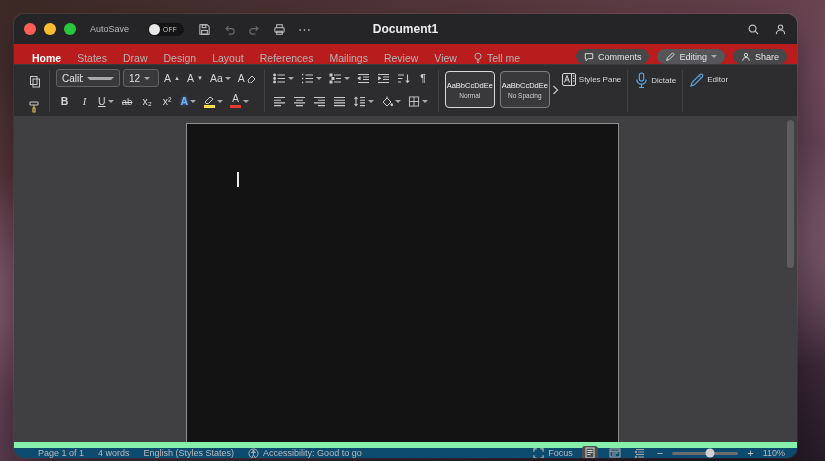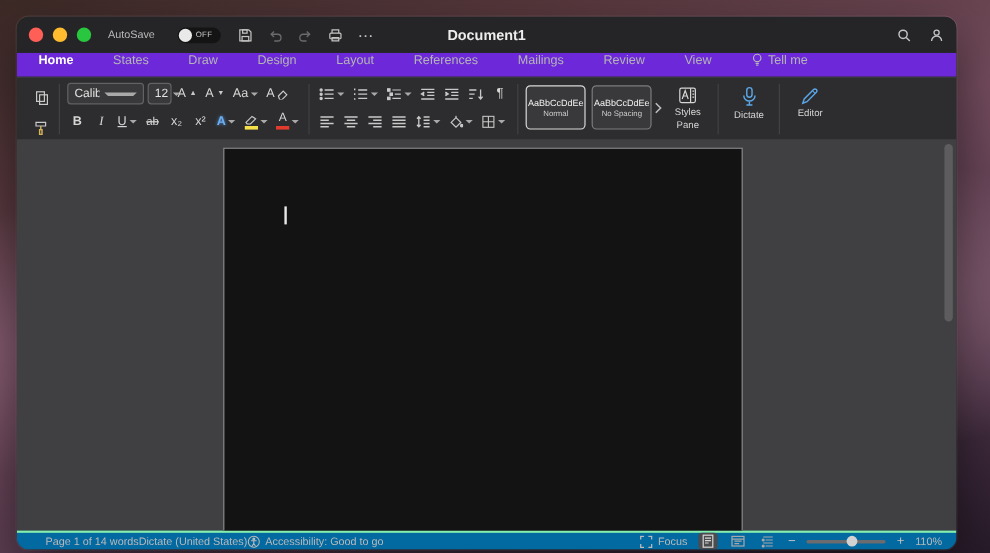--- a/index.html
+++ b/index.html
@@ -27,66 +27,66 @@
   .autosave-toggle { width:36px; height:13px; border-radius:7px; background:#141415; display:flex; align-items:center; padding:1px 3px 1px 1px; gap:3px; cursor:default; }
   .autosave-knob { width:11px; height:11px; border-radius:50%; background:#e9e9e9; flex:0 0 auto; }
   .autosave-state { font-size:6.5px; color:#cfcfcf; letter-spacing:.3px; }
   .tb-icons { display:flex; align-items:center; gap:12px; margin-left:14px; }
   .tb-btn { background:none; border:none; display:flex; align-items:center; color:#c4c4c4; cursor:default; padding:0; }
   .tb-btn.disabled svg { stroke:#6b6b6b; }
   .more-glyph { font-size:13px; color:#c4c4c4; line-height:1; }
   .win-title { position:absolute; left:0; right:0; text-align:center; font-size:12px; font-weight:bold; color:#ededed; pointer-events:none; }
   .titlebar-right { margin-left:auto; display:flex; gap:14px; align-items:center; z-index:2; }
   
-  .tabrow { height:20px; background:#6d28d9; display:flex; align-items:flex-start; padding:0 10px 0 18px; gap:33px; flex:0 0 auto; }
+  .tabrow { height:20px; background:#b91c1c; display:flex; align-items:flex-end; padding:0 10px 0 18px; gap:16px; flex:0 0 auto; }
   .tab { font-size:10.5px; color:#b4b4b4; cursor:default; display:flex; align-items:center; gap:4px; white-space:nowrap; }
   .tab.active { color:#ffffff; font-weight:bold; }
   .tab-pills { margin-left:auto; display:flex; gap:8px; align-items:center; }
   .pill { height:15px; border-radius:8px; background:#47474a; border:none; color:#e2e2e2; font-size:9px; font-family:inherit; display:flex; align-items:center; gap:4px; padding:0 8px; cursor:default; }
   .pill.editing { background:#55555a; }
   
   .ribbon { height:52px; background:#2d2d2f; border-top:1px solid #39393b; display:flex; align-items:flex-start; padding:3px 6px 0 12px; flex:0 0 auto; }
   .vsep { width:1px; height:42px; background:#414143; margin:2px 6px 0 6px; flex:0 0 auto; }
   .grp { display:flex; flex-direction:column; gap:3px; }
   .rrow { display:flex; align-items:center; gap:3px; height:20px; }
   .rbtn { background:none; border:none; color:#d6d6d6; font-family:inherit; font-size:10.5px; display:flex; align-items:center; justify-content:center; gap:2px; min-width:17px; height:19px; border-radius:3px; cursor:default; padding:0 2px; }
   .chev { width:0; height:0; border-left:3px solid transparent; border-right:3px solid transparent; border-top:3.5px solid #a9a9a9; display:inline-block; }
   .paste-group { display:flex; gap:4px; }
   .paste-btn { width:36px; height:45px; background:none; border:none; display:flex; flex-direction:column; align-items:center; justify-content:center; gap:3px; color:#d6d6d6; font-size:9px; font-family:inherit; cursor:default; border-radius:4px; }
   .clip-col { display:flex; flex-direction:column; gap:6px; padding-top:4px; }
   .combo { height:18px; background:#39393b; border:1px solid #626264; border-radius:3px; display:flex; align-items:center; gap:4px; padding:0 5px; font-size:10px; color:#e3e3e3; cursor:default; }
   .combo.name { width:64px; } .combo.name span { overflow:hidden; white-space:nowrap; flex:1; }
-  .combo.size { width:20px; }
+  .combo.size { width:36px; }
   .b-bold{font-weight:bold}
   .b-italic{font-style:italic; font-family:"Liberation Serif",serif;}
   .b-underline{text-decoration:underline}
   .b-strike{text-decoration:line-through; font-size:9.5px;}
   .fx-glow{color:#6db1f5; text-shadow:0 0 3px rgba(90,160,240,.9); font-weight:bold;}
   .color-a{display:flex; flex-direction:column; align-items:center; line-height:1;}
   .color-a .bar{width:11px; height:3px; margin-top:1px;}
   .bar.red{background:#e23b2e}.bar.yellow{background:#f5e04b}
   .grow-shrink{position:relative; font-size:10.5px;}
   .tiny-arrow{font-size:6px; line-height:1; margin-left:1px; color:#c9c9c9;}
   .pilcrow{font-size:11px;}
   .stylecards { display:flex; gap:5px; align-items:flex-start; padding-top:3px; }
   .stylecard { width:50px; height:37px; background:#39393b; border:1px solid #7c7c7e; border-radius:4px; display:flex; flex-direction:column; align-items:center; justify-content:center; gap:2px; cursor:default; }
   .stylecard.selected { border:1.5px solid #d9d9d9; }
   .stylecard .prev { font-size:7.5px; color:#f2f2f2; white-space:nowrap; }
   .stylecard .nm { font-size:6.5px; color:#cfcfcf; white-space:nowrap; }
   .more-styles { background:none; border:none; color:#bdbdbd; font-size:10px; height:37px; margin-top:3px; display:flex; align-items:center; cursor:default; padding:0 2px;}
-  .bigbtn { background:none; border:none; display:flex; flex-direction:column; align-items:center; justify-content:flex-start; gap:2px; color:#d6d6d6; font-size:8px; font-family:inherit; cursor:default; padding-top:4px; min-width:38px; line-height:1.15; }
+  .bigbtn { background:none; border:none; display:flex; flex-direction:row; align-items:center; justify-content:flex-start; gap:2px; color:#d6d6d6; font-size:8px; font-family:inherit; cursor:default; padding-top:4px; min-width:38px; line-height:1.15; }
   .bigbtn .lbl { text-align:center; }
   
   .docarea { flex:1; background:#404042; position:relative; overflow:hidden; }
   .page { position:absolute; left:172px; top:7px; width:433px; bottom:-2px; background:#131314; border:1px solid #8f8f90; }
   .cursor { position:absolute; left:50px; top:48px; width:1.5px; height:15px; background:#e8e8e8; animation:blink 1.1s step-end infinite; }
   @keyframes blink { 50% { opacity:0; } }
   .vscroll { position:absolute; right:3px; top:4px; width:7px; height:148px; background:#5d5d5f; border-radius:4px; }
   
-  .statusbar { height:16px; background:#0369a1; border-top:2px solid #86efac; display:flex; align-items:center; padding:0 12px 0 24px; font-size:9px; color:#b9b9b9; flex:0 0 auto; }
+  .statusbar { height:16px; background:#0c4a6e; border-top:6px solid #86efac; display:flex; align-items:center; padding:0 12px 0 24px; gap:14px; font-size:9px; color:#b9b9b9; flex:0 0 auto; }
   .sb-item { display:flex; align-items:center; gap:4px; white-space:nowrap; cursor:default; background:none; border:none; color:#b9b9b9; font-size:9px; font-family:inherit; padding:0; }
   .sb-right { margin-left:auto; display:flex; align-items:center; gap:9px; }
   .viewbtn { background:none; border:none; padding:1px 2px; border-radius:3px; display:flex; cursor:default; }
   .viewbtn.selected { background:#4c4c4f; }
   .zoom-track { width:66px; height:3px; background:#6c6c6e; border-radius:2px; position:relative; }
   .zoom-knob { position:absolute; left:57%; top:50%; transform:translate(-50%,-50%); width:9px; height:9px; border-radius:50%; background:#d2d2d2; }
   .zoom-sign { font-size:11px; color:#c4c4c4; background:none; border:none; padding:0; cursor:default; line-height:1; }
   svg { display:block; }
 </style>
 </head>
@@ -163,20 +163,42 @@
     <span class="tab">Mailings</span>
     <span class="tab">Review</span>
     <span class="tab">View</span>
     <span class="tab">
       <svg width="10" height="12" viewBox="0 0 10 12" fill="none" stroke="#b4b4b4" stroke-width="1">
           <circle cx="5" cy="4.3" r="3.1"></circle>
           <path d="M3.6 8.8 h2.8 M4 10.3 h2"></path>
         </svg>
       <span>Tell me</span>
     </span>
+    <div class="tab-pills">
+      <button class="pill">
+        <svg width="10" height="10" viewBox="0 0 12 12" fill="none" stroke="#e2e2e2" stroke-width="1.1">
+            <path d="M1.5 2 h9 v6 h-5.5 l-2.5 2.4 v-2.4 h-1 z"></path>
+          </svg>
+        <span>Comments</span>
+      </button>
+      <button class="pill editing">
+        <svg width="10" height="10" viewBox="0 0 12 12" fill="none" stroke="#e2e2e2" stroke-width="1.1">
+            <path d="M2 10 l1-3 6-6 2 2-6 6 z"></path>
+          </svg>
+        <span>Editing</span>
+        <span class="chev"></span>
+      </button>
+      <button class="pill">
+        <svg width="10" height="10" viewBox="0 0 12 12" fill="none" stroke="#e2e2e2" stroke-width="1.1">
+            <circle cx="6" cy="3.6" r="2"></circle>
+            <path d="M2 10.5 a4 4 0 0 1 8 0"></path>
+          </svg>
+        <span>Share</span>
+      </button>
+    </div>
   </div>
 
   <div class="ribbon">
 
     <div class="paste-group">
       <div class="clip-col">
         <button class="rbtn">
           <svg width="12" height="13" viewBox="0 0 12 13" fill="none" stroke="#c9c9c9" stroke-width="1">
               <rect x="1.5" y="1.5" width="6.5" height="8"></rect>
               <rect x="4" y="4" width="6.5" height="8"></rect>
@@ -403,21 +425,21 @@
   <div class="docarea">
     <div class="page">
       <div class="cursor"></div>
     </div>
     <div class="vscroll"></div>
   </div>
 
   <div class="statusbar">
     <button class="sb-item">Page 1 of 1</button>
     <button class="sb-item">4 words</button>
-    <button class="sb-item">Dictate (United States)</button>
+    <button class="sb-item">English (Styles States)</button>
     <button class="sb-item">
       <svg width="11" height="11" viewBox="0 0 12 12" fill="none" stroke="#b9b9b9" stroke-width="1">
           <circle cx="6" cy="6" r="5"></circle>
           <circle cx="6" cy="3.4" r=".9" fill="#b9b9b9"></circle>
           <path d="M3.4 5 h5.2 M6 5.5 v2 M6 7.5 l-1.5 2.3 M6 7.5 l1.5 2.3"></path>
         </svg>
       <span>Accessibility: Good to go</span>
     </button>
     <div class="sb-right">
       <button class="sb-item">

